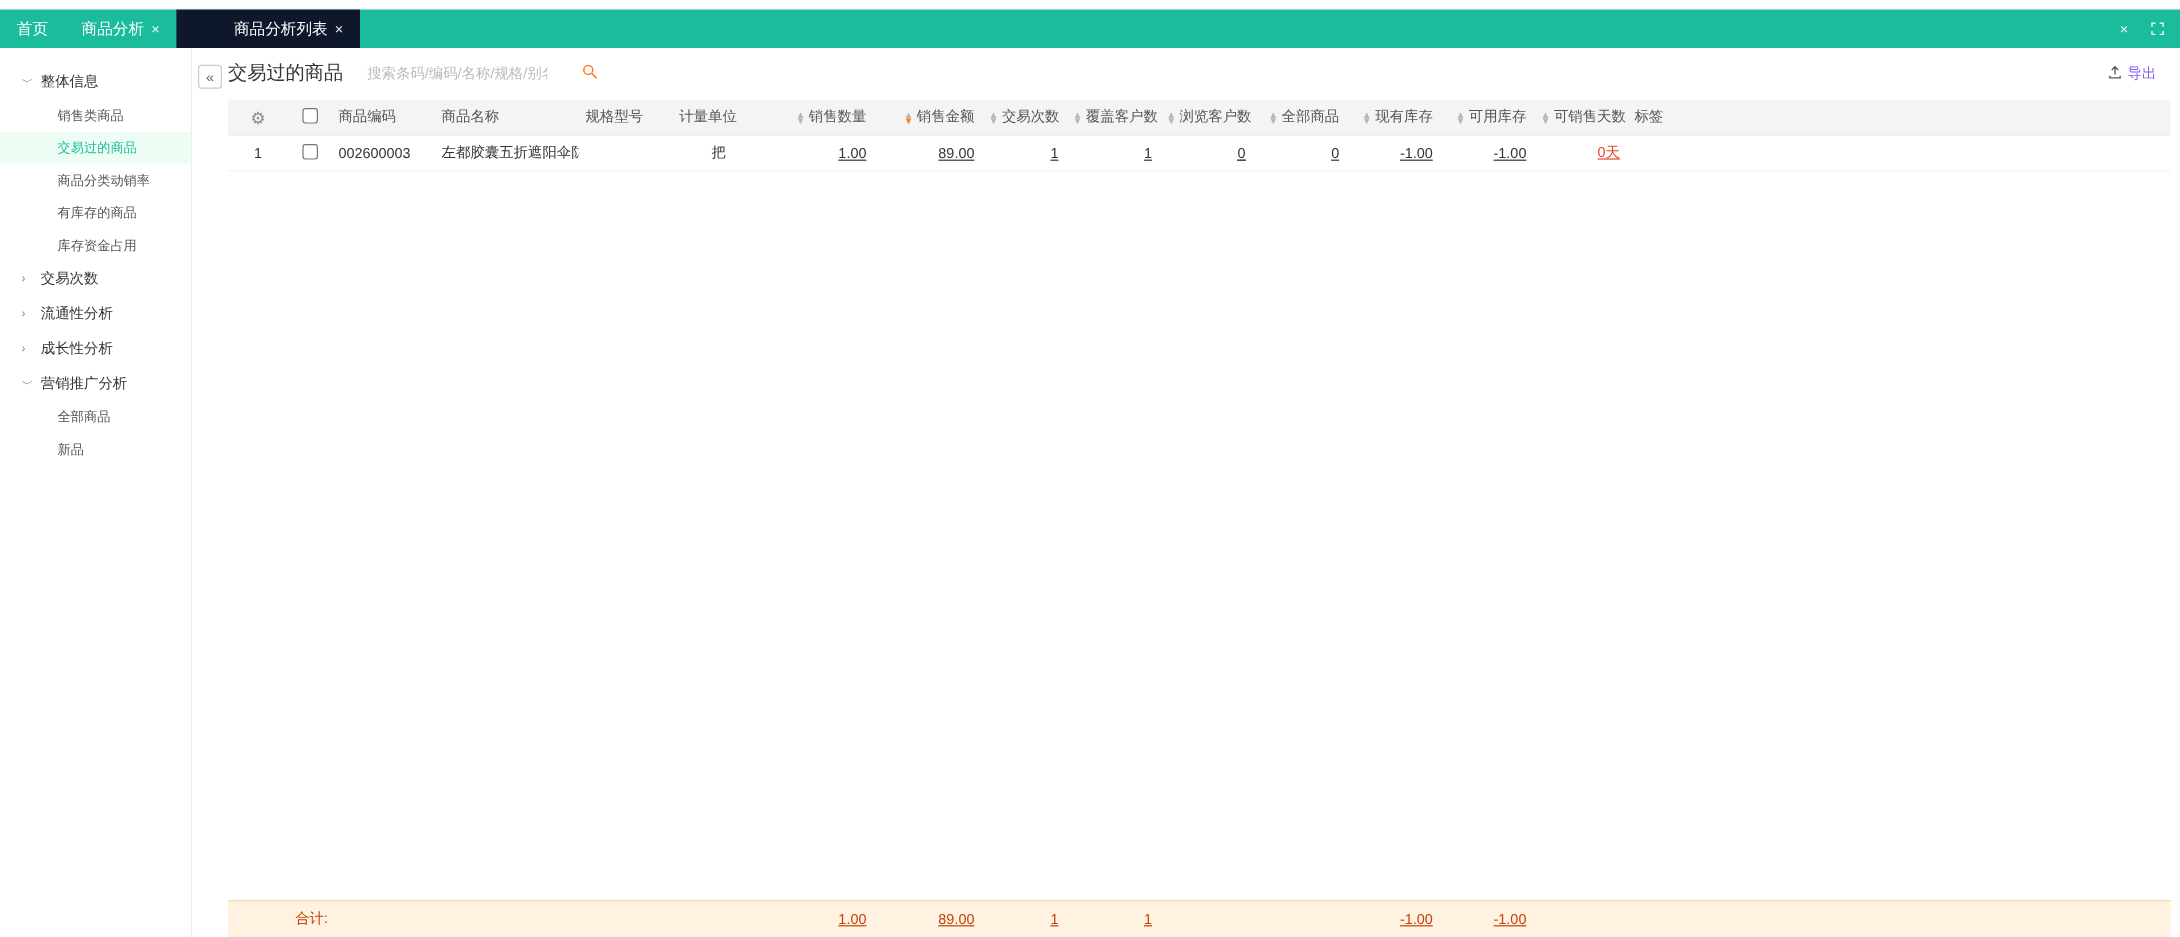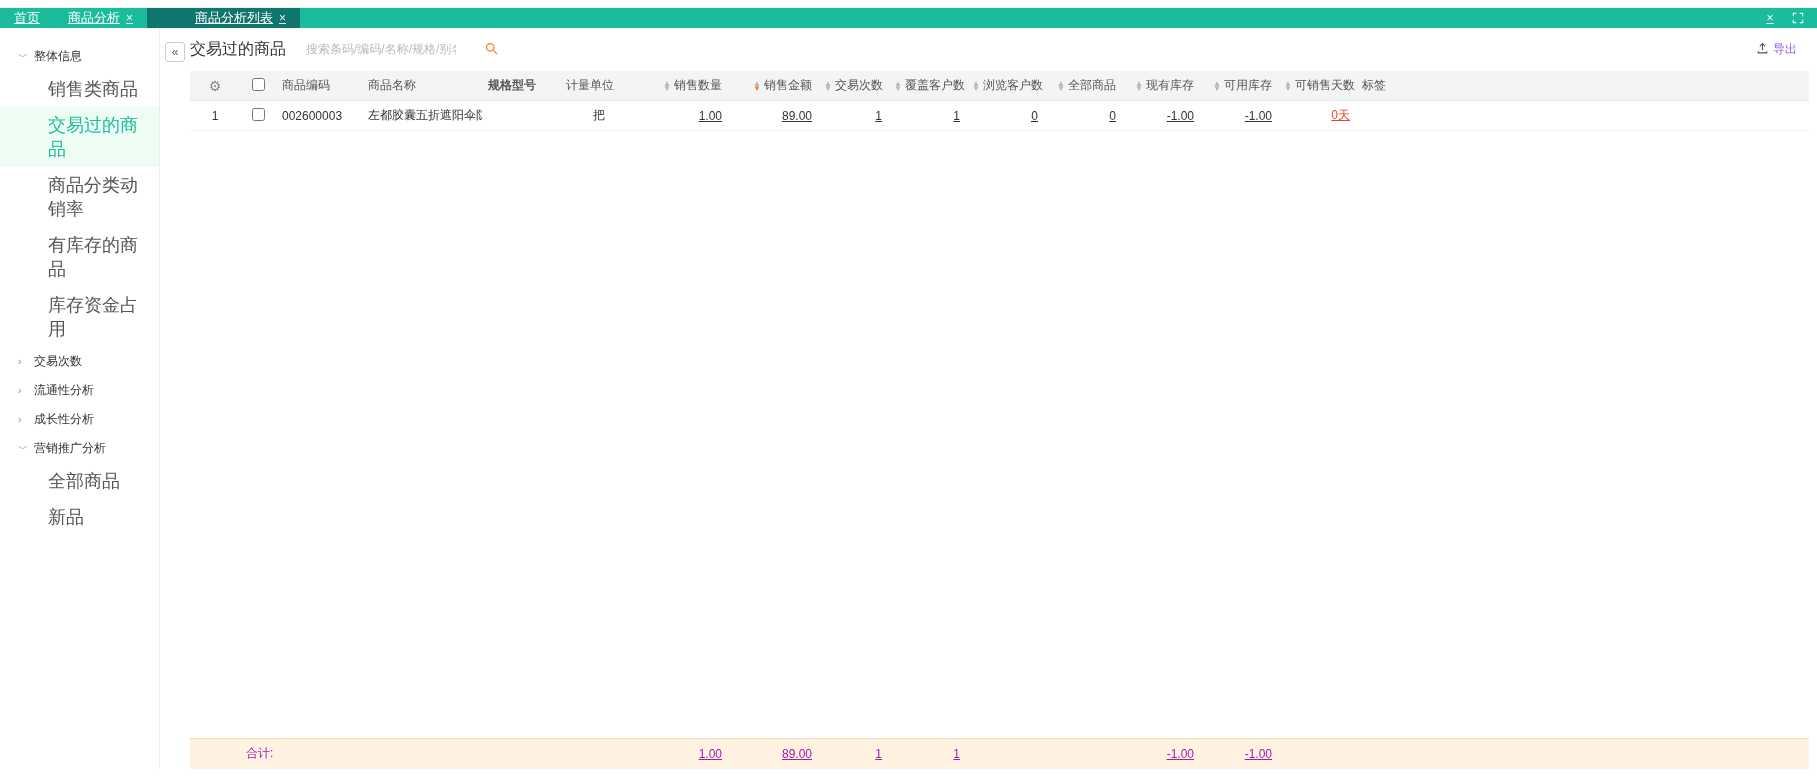--- a/index.html
+++ b/index.html
@@ -14,36 +14,35 @@
   }
   
   .topbar-blank {
     height: 8px;
     background: #ffffff;
     border-bottom: 1px solid #eee;
   }
   .tabbar {
     display: flex;
     align-items: stretch;
-    height: 20px;
+    height: 32px;
     background: #1abc9c;
     color: #fff;
     position: relative;
-    text-decoration: underline;
   }
   .tabbar .tab {
     display: flex;
     align-items: center;
     padding: 0 14px;
     font-size: 13px;
     cursor: pointer;
     gap: 6px;
   }
   .tabbar .tab.active {
-    background: #0f766e;
+    background: #0f172a;
     padding-left: 48px;
   }
   .tab-close {
     font-size: 12px;
     opacity: .9;
   }
   .tabbar .right-icons {
     margin-left: auto;
     display: flex;
     align-items: center;
@@ -99,21 +98,21 @@
   .side-group-hdr .chev {
     width: 10px;
     display: inline-block;
     color: #888;
     font-size: 10px;
   }
   .side-item {
     padding: 6px 10px 6px 48px;
     color: #555;
     cursor: pointer;
-    font-size: 18px;
+    font-size: 11px;
   }
   .side-item.active {
     background: #eefdf4;
     color: #1abc9c;
   }
   
   .page-header {
     display: flex;
     align-items: center;
     padding: 2px 20px 10px 0;
@@ -208,30 +207,30 @@
   
   .footer-total {
     background: #fff2e0;
     border-top: 1px solid #f3d8b4;
     margin-right: 8px;
   }
   .footer-total table { width: 100%; border-collapse: collapse; table-layout: fixed; }
   .footer-total td {
     padding: 6px 6px;
     font-size: 12px;
-    color: #a21caf;
+    color: #c2410c;
     white-space: nowrap;
   }
   .footer-total td.right { text-align: right; }
   
   .c-idx   { width: 50px; }
   .c-chk   { width: 36px; }
   .c-code  { width: 86px; }
   .c-name  { width: 120px; }
-  .c-spec  { width: 78px; font-weight: bold; }
+  .c-spec  { width: 78px; }
   .c-unit  { width: 78px; }
   .c-qty   { width: 90px; }
   .c-amt   { width: 90px; }
   .c-tx    { width: 70px; }
   .c-cov   { width: 78px; }
   .c-brc   { width: 78px; }
   .c-brn   { width: 78px; }
   .c-stk   { width: 78px; }
   .c-ava   { width: 78px; }
   .c-days  { width: 78px; }

